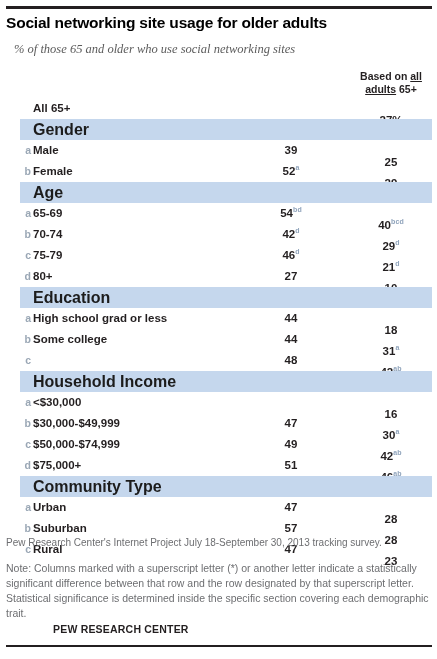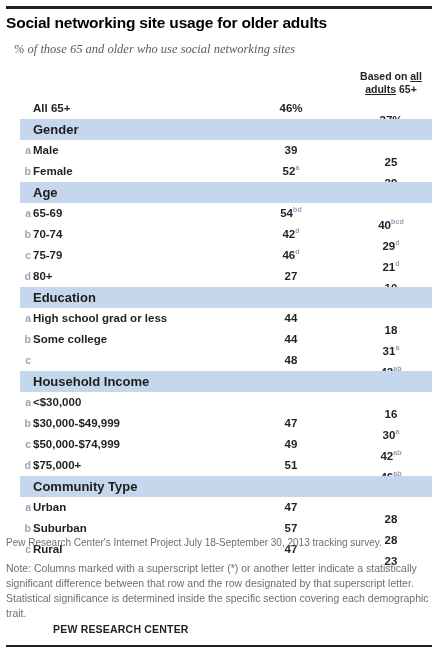--- a/index.html
+++ b/index.html
@@ -116,21 +116,21 @@
     left: 33px;
     top: 0;
     height: 21px;
     line-height: 21px;
     font-size: 11.5px;
     font-weight: bold;
     color: #231f20;
     white-space: nowrap;
   }
   .r-label.section {
-    font-size: 13px;
+    font-size: 16px;
     font-weight: bold;
     color: #1c1c1c;
   }
   .r-v1 {
     position: absolute;
     left: 232px;
     top: 0;
     width: 118px;
     height: 21px;
     line-height: 21px;
@@ -205,21 +205,20 @@
 
     <div class="thead">
       <div class="th th-2">
         <span>Based on </span><u>all adults</u><span> 65+</span>
       </div>
     </div>
 
     <div id="rows-host">
         <div class="row">
           <div class="r-label">All 65+</div>
-          <div class="r-v1"><span>46%</span></div>
           <div class="r-v2"><span>27%</span></div>
         </div>
         <div class="row">
           <div class="band-bg"></div>
           <div class="r-label section">Gender</div>
         </div>
         <div class="row">
           <div class="r-letter">a</div>
           <div class="r-label">Male</div>
           <div class="r-v1"><span>39</span></div>

